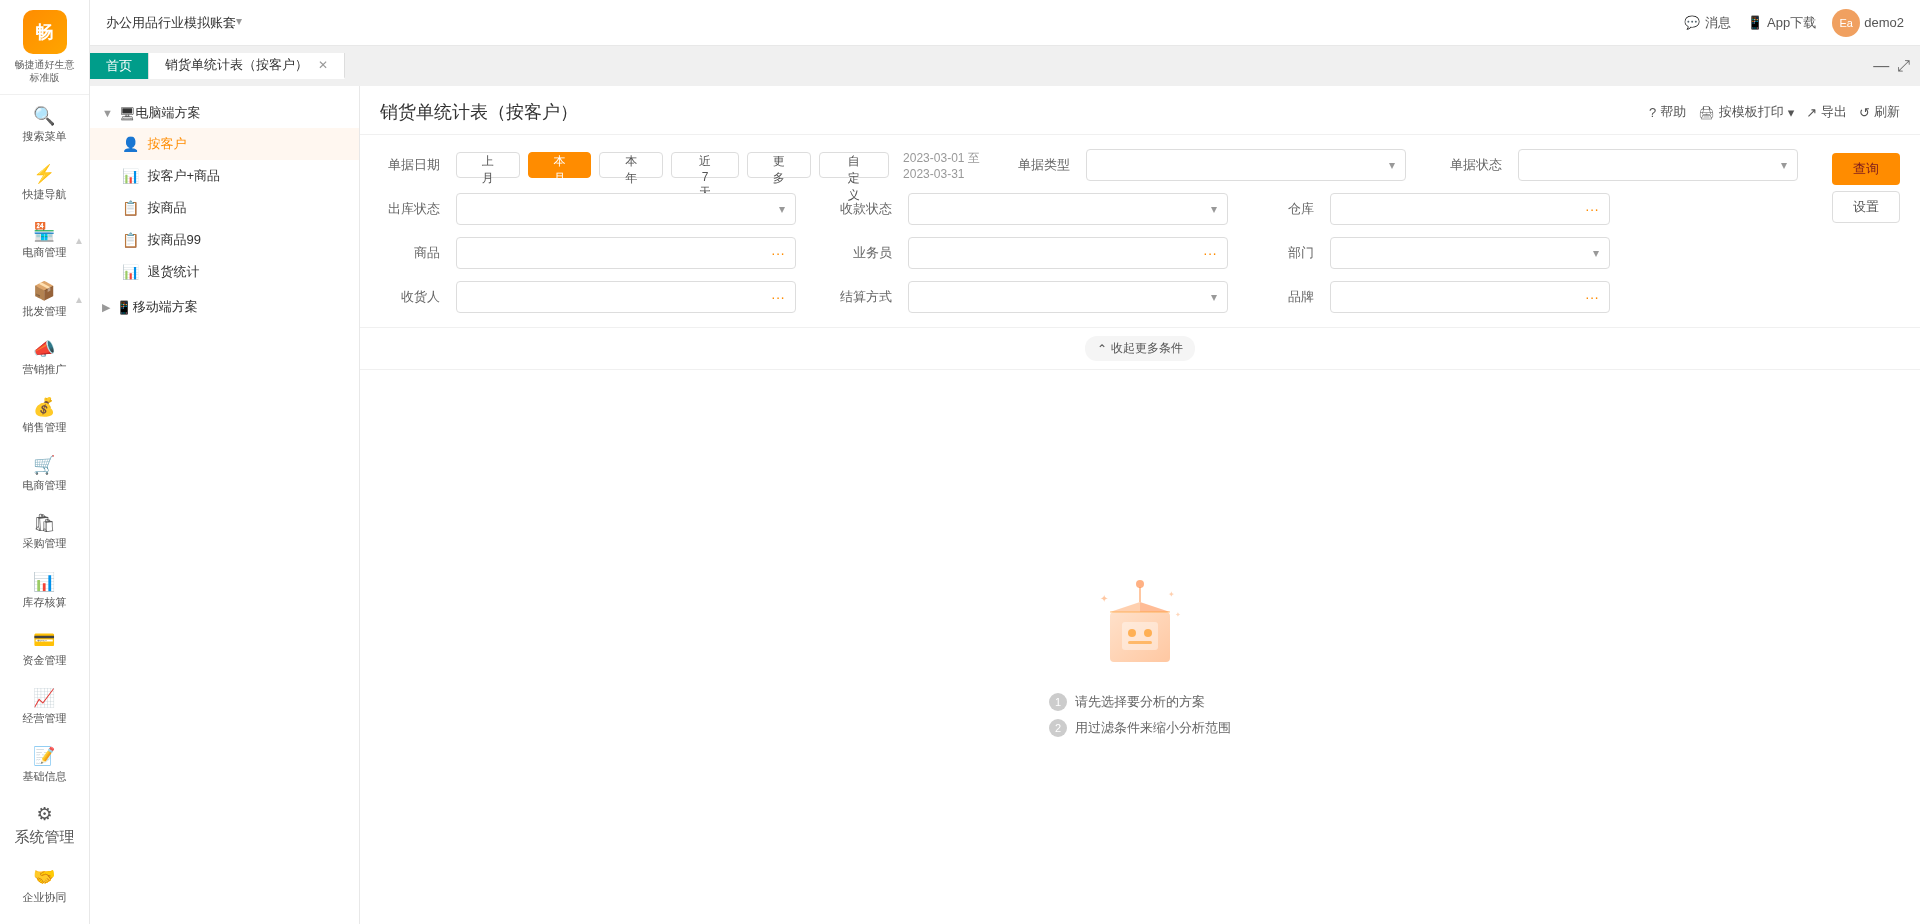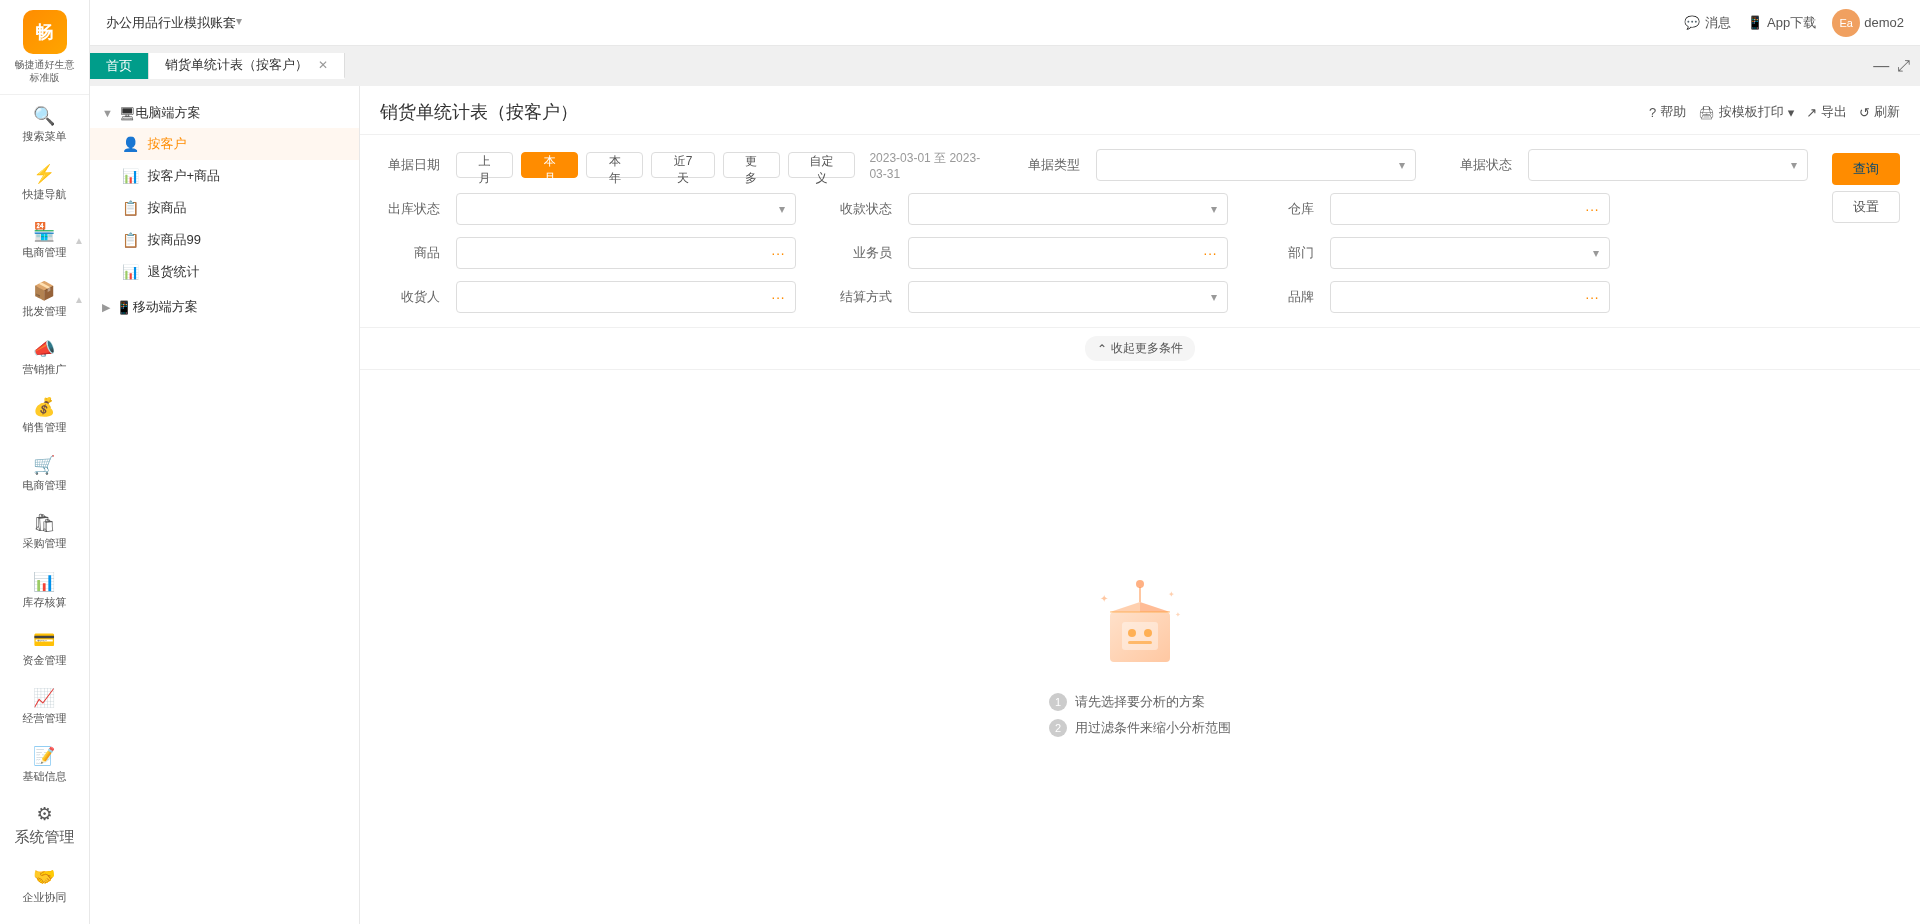--- a/index.html
+++ b/index.html
@@ -64,30 +64,30 @@
     .title-action-btn { display: flex; align-items: center; gap: 4px; font-size: 13px; color: #555; cursor: pointer; }
 
     
     .filter-area { padding: 14px 20px; background: #fff; border-bottom: 1px solid #f0f0f0; flex-shrink: 0; }
     .filter-row { display: flex; align-items: center; gap: 16px; margin-bottom: 12px; }
     .filter-row:last-child { margin-bottom: 0; }
     .filter-label { width: 60px; text-align: right; color: #666; font-size: 13px; flex-shrink: 0; }
     .filter-control { flex: 1; display: flex; align-items: center; }
     .filter-select { height: 32px; border: 1px solid #ddd; border-radius: 4px; padding: 0 10px; font-size: 13px; color: #333; background: #fff; width: 100%; display: flex; align-items: center; justify-content: space-between; cursor: pointer; }
     .filter-date-group { display: flex; align-items: center; gap: 8px; }
-    .date-quick-btn { height: 26px; padding: 0 17px; border: 1px solid #ddd; border-radius: 4px; font-size: 12px; color: #555; cursor: pointer; background: #fff; }
+    .date-quick-btn { height: 26px; padding: 0 24px; border: 1px solid #ddd; border-radius: 4px; font-size: 12px; color: #555; cursor: pointer; background: #fff; }
     .date-quick-btn.active { background: #ff8c00; color: #fff; border-color: #ff8c00; }
     .date-range { font-size: 12px; color: #999; margin-left: 6px; }
 
     .filter-ellipsis { color: #ff8c00; font-size: 14px; cursor: pointer; }
     .chevron-down { color: #999; font-size: 12px; }
 
     
     .action-btns { display: flex; flex-direction: column; gap: 6px; margin-left: 16px; }
-    .btn-query { height: 32px; padding: 0 20px; background: #ff8c00; color: #0c4a6e; border: none; border-radius: 4px; font-size: 13px; cursor: pointer; }
+    .btn-query { height: 32px; padding: 0 20px; background: #ff8c00; color: #7f1d1d; border: none; border-radius: 4px; font-size: 13px; cursor: pointer; }
     .btn-settings { height: 32px; padding: 0 20px; background: #fff; color: #555; border: 1px solid #ddd; border-radius: 4px; font-size: 13px; cursor: pointer; }
 
     
     .collapse-bar { display: flex; align-items: center; justify-content: center; padding: 8px 0; border-bottom: 1px solid #f0f0f0; cursor: pointer; }
     .collapse-btn { display: flex; align-items: center; gap: 4px; font-size: 12px; color: #555; background: #f5f5f5; padding: 4px 12px; border-radius: 12px; }
 
     
     .empty-state { flex: 1; display: flex; flex-direction: column; align-items: center; justify-content: center; }
     .empty-icon { width: 120px; height: 120px; margin-bottom: 16px; }
     .empty-tips { display: flex; flex-direction: column; gap: 8px; }
@@ -290,21 +290,21 @@
           </div>
           <div class="title-action-btn">
             <span>↺</span>
             <span>刷新</span>
           </div>
         </div>
       </div>
 
       <div class="filter-area">
 
-        <div style="display:flex; align-items:flex-start; gap:8px;">
+        <div style="display:flex; align-items:flex-start; gap:18px;">
           <div style="flex:1;">
 
             <div class="filter-row">
               <span class="filter-label">单据日期</span>
               <div class="filter-control">
                 <div class="filter-date-group">
                   <button class="date-quick-btn">上月</button>
                   <button class="date-quick-btn active">本月</button>
                   <button class="date-quick-btn">本年</button>
                   <button class="date-quick-btn">近7天</button>

